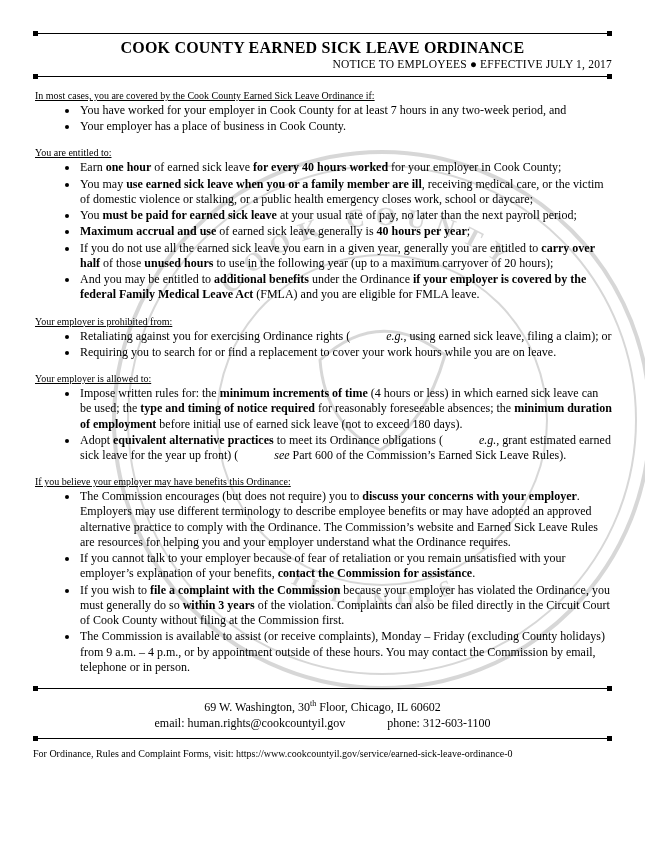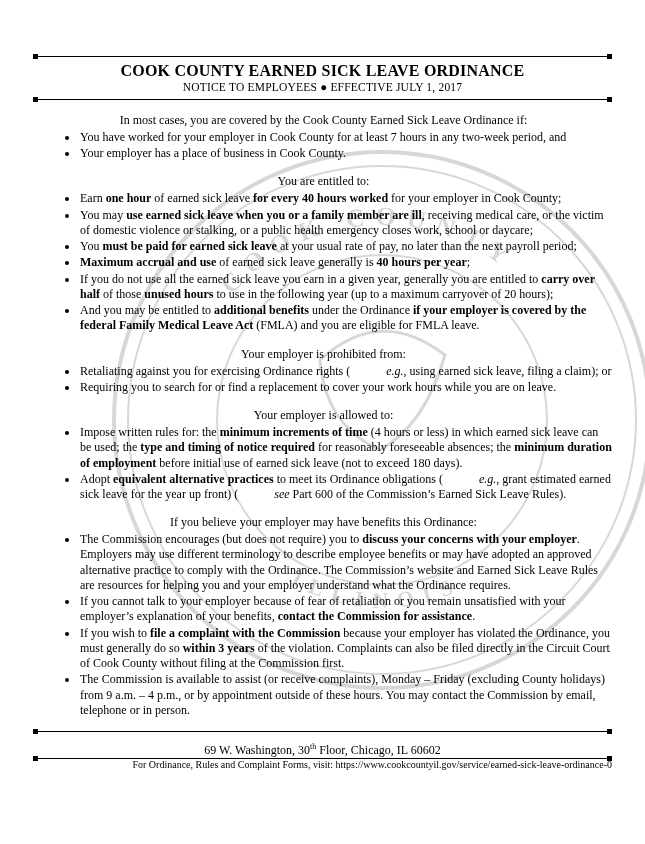--- a/index.html
+++ b/index.html
@@ -15,21 +15,21 @@
   }
   .watermark {
     position: absolute;
     left: 0; top: 0;
     z-index: 0;
     pointer-events: none;
   }
   .content {
     position: relative;
     z-index: 1;
-    padding: 56px 33px 0 33px;
+    padding: 33px 33px 0 33px;
   }
   .rule {
     position: relative;
     border-top: 1.5px solid #000;
     height: 0;
   }
   .rule .sq {
     position: absolute;
     width: 5px; height: 5px;
     background: #000;
@@ -39,31 +39,31 @@
   .sq.right { right: 0; }
 
   .doc-title {
     margin: 5px 0 1px 0;
     text-align: center;
     font-size: 16px;
     font-weight: bold;
     letter-spacing: 0.2px;
   }
   .doc-subtitle {
-    text-align: center;
+    text-align: right;
     font-size: 11.5px;
     margin-bottom: 6px;
     letter-spacing: 0.2px;
   }
 
   .section { margin-top: 13px; }
   .section-heading {
-    font-size: 12px;
+    font-size: 10px;
+    text-decoration: underline;
     margin: 0 0 2px 2px;
-    text-align: center;
   }
   ul.bullets {
     margin: 0;
     padding-left: 46px;
     list-style: disc outside;
   }
   ul.bullets li {
     font-size: 12px;
     line-height: 1.27;
     margin-bottom: 1px;
@@ -86,22 +86,23 @@
     font-size: 12px;
     margin-top: 10px;
   }
   .footer-contact {
     text-align: center;
     font-size: 12px;
     margin: 1px 0 7px 0;
   }
   .footer-contact .gap { display: inline-block; width: 42px; }
   .footer-note {
-    text-align: right;
+    text-align: left;
     font-size: 10px;
+    margin-top: 9px;
   }
   .wm-ring-text {
     font-family: "Liberation Serif", serif;
     fill: #c9c9c9;
     fill-opacity: 0.75;
     font-size: 26px;
     letter-spacing: 10px;
     font-weight: bold;
   }
 </style>
@@ -189,20 +190,23 @@
         <li>The Commission is available to assist (or receive complaints), Monday – Friday (excluding County holidays) from 9 a.m. – 4 p.m., or by appointment outside of these hours. You may contact the Commission by email, telephone or in person.</li>
       </ul>
     </div>
 
     <div class="footer">
       <div class="rule">
           <span class="sq left"></span>
           <span class="sq right"></span>
         </div>
       <div class="footer-address">69 W. Washington, 30<sup>th</sup> Floor, Chicago, IL 60602</div>
+      <div class="footer-contact">
+        <span>email: human.rights@cookcountyil.gov</span><span class="gap"></span><span>phone: 312-603-1100</span>
+      </div>
       <div class="rule">
           <span class="sq left"></span>
           <span class="sq right"></span>
         </div>
       <div class="footer-note">For Ordinance, Rules and Complaint Forms, visit: https://www.cookcountyil.gov/service/earned-sick-leave-ordinance-0</div>
     </div>
 
   </div>
 </div>
 

